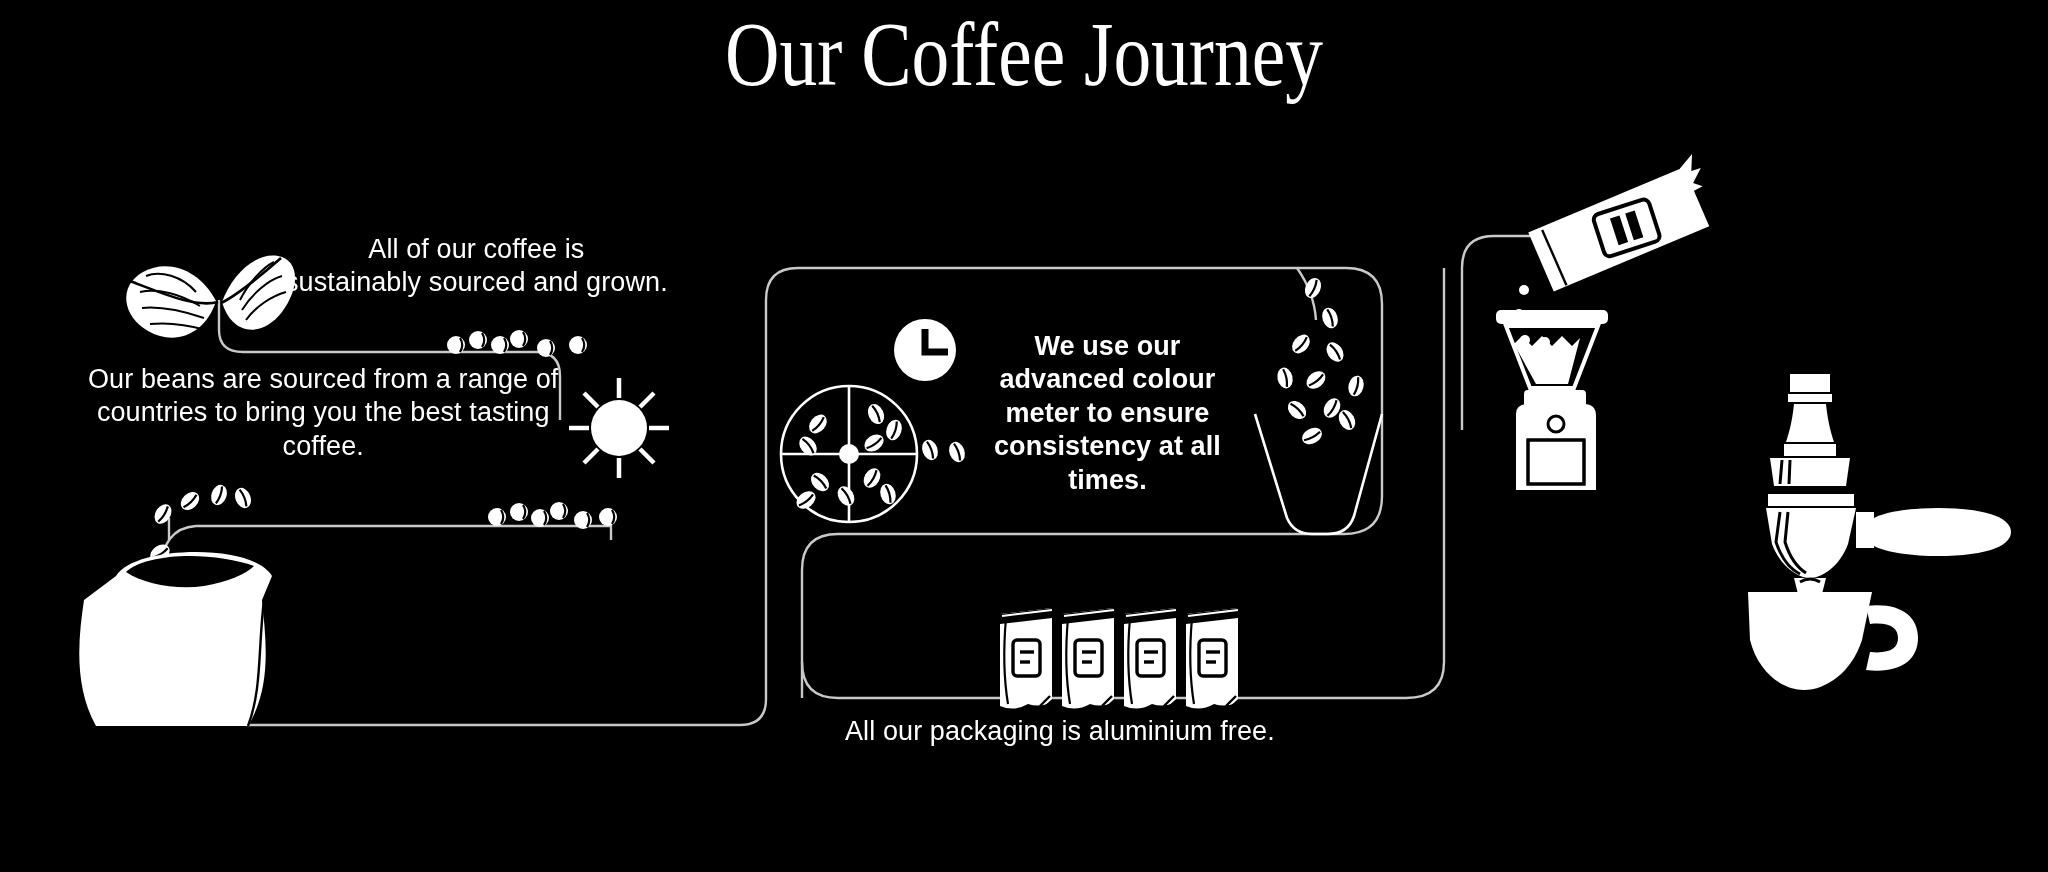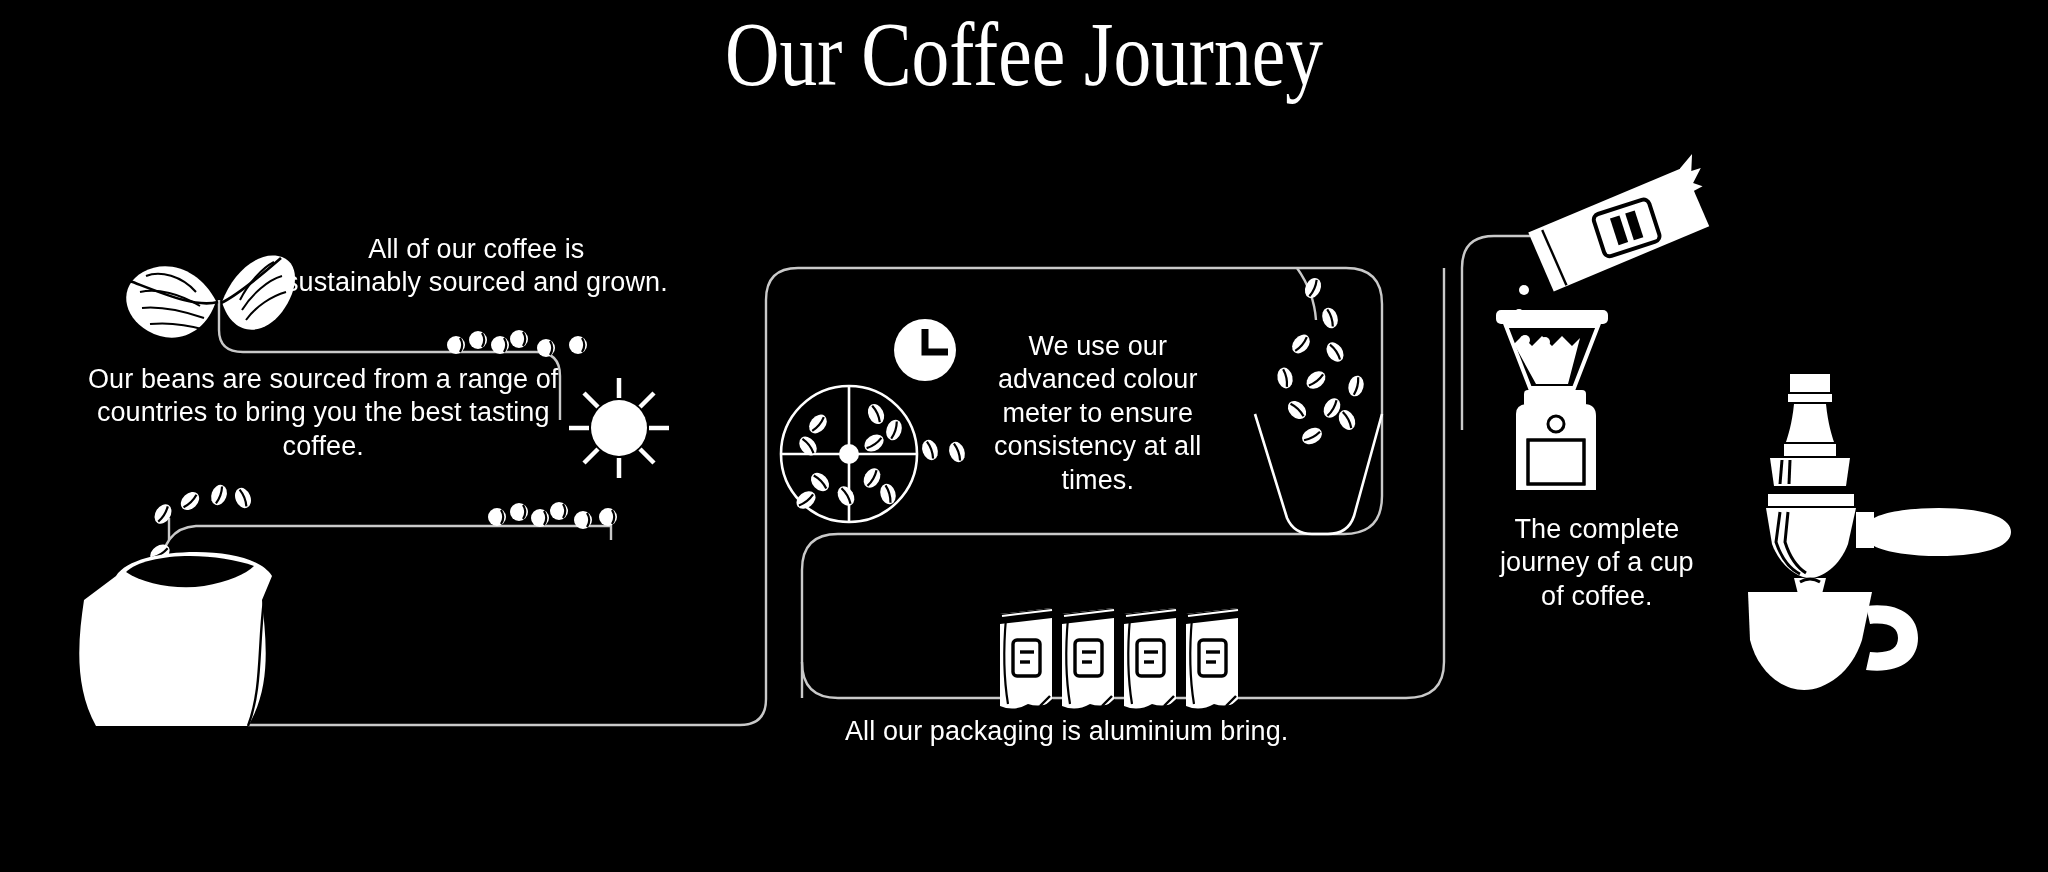--- a/index.html
+++ b/index.html
@@ -9,45 +9,42 @@
   #art{position:absolute;left:0;top:0;width:2048px;height:872px;}
   .txt{position:absolute;color:#fff;font-size:27px;line-height:1.24;
        letter-spacing:.1px;white-space:pre-line;text-align:center;}
   #title{position:absolute;left:0;top:8px;width:2048px;text-align:center;
          font-family:"Liberation Serif","DejaVu Serif",serif;
          font-size:92px;line-height:1;color:#fff;
          transform:scaleX(.82);transform-origin:50% 0;}
   #t-sustain{left:285px;top:233px;}
   #t-beans{left:88px;top:363px;}
   #t-roast{left:308px;top:588px;}
-  #t-colour{left:994px;top:330px;}
+  #t-colour{left:994px;top:330px;font-weight:bold;}
   #t-pack{left:845px;top:715px;}
   #t-complete{left:1500px;top:513px;}
 </style>
 </head>
 <body>
 
 <div id="stage">
 
   <div id="title">Our Coffee Journey</div>
 
   <div class="txt" id="t-sustain">All of our coffee is
 sustainably sourced and grown.</div>
   <div class="txt" id="t-beans">Our beans are sourced from a range of
 countries to bring you the best tasting
 coffee.</div>
   <div class="txt" id="t-colour">We use our
 advanced colour
 meter to ensure
 consistency at all
 times.</div>
-  <div class="txt" id="t-pack">All our packaging is aluminium bring.</div>
-  <div class="txt" id="t-complete">The complete
-journey of a cup
-of coffee.</div>
+  <div class="txt" id="t-pack">All our packaging is aluminium free.</div>
 
   <svg id="art" viewBox="0 0 2048 872">
     <defs>
 
       <g id="bean">
         <ellipse rx="9" ry="13" fill="#fff"></ellipse>
         <path d="M 0 -11 Q 3.4 0 0 11" fill="none" stroke="#000" stroke-width="2.6"></path>
       </g>
       <g id="beanSm">
         <ellipse rx="7.5" ry="10.5" fill="#fff"></ellipse>

